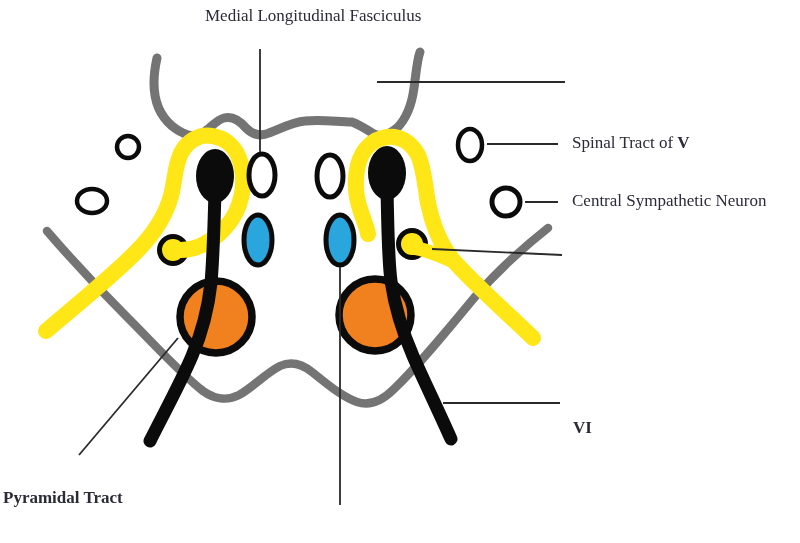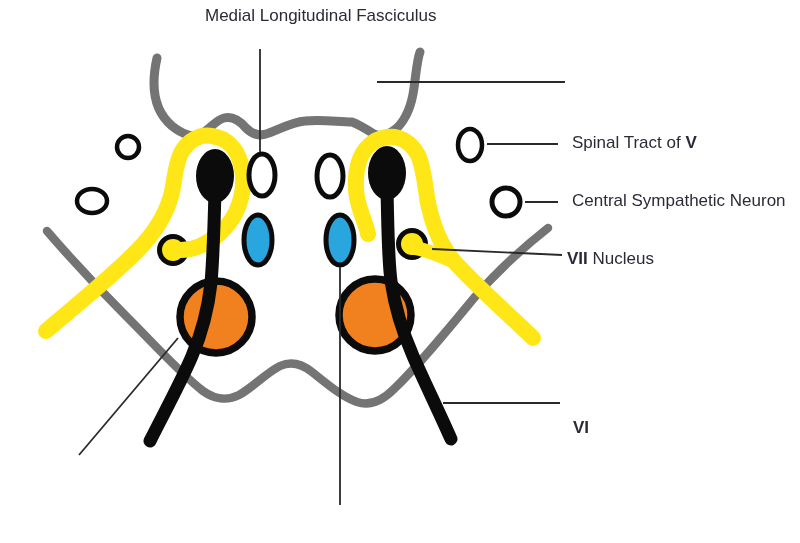--- a/index.html
+++ b/index.html
@@ -1,18 +1,18 @@
 <!DOCTYPE html>
 <html><head>
 <meta charset="utf-8">
 <style>
   html,body { margin:0; padding:0; background:#ffffff; }
   #stage {
     position:relative; width:800px; height:543px; background:#ffffff;
-    font-family:Liberation Sans, sans-serif; overflow:hidden;
+    font-family:Liberation Serif, serif; overflow:hidden;
   }
   #art { position:absolute; left:0; top:0; }
   .lbl {
     position:absolute; font-size:17px; line-height:20px; color:#2b2b38;
     white-space:nowrap; letter-spacing:0px;
   }
   .lbl b { font-weight:bold; }
   .bold { font-weight:bold;margin-top:24px; }
   .ink  { fill:none; stroke-linecap:round; stroke-linejoin:round; }
   .blackfill { fill:#0b0b0b; }
@@ -87,19 +87,19 @@
     <path class="pointer" d="M340,267 L340,505"></path>
   </svg>
 
   <div class="lbl" style="left:205px; top:6px;">Medial Longitudinal Fasciculus</div>
 
 
   <div class="lbl" style="left:572px; top:133px;"><span>Spinal Tract of </span><b>V</b></div>
 
   <div class="lbl" style="left:572px; top:191px;">Central Sympathetic Neuron</div>
 
-  <div class="lbl" style="left:567px; top:249px;"><b>VII</b><span> Nucleus</span></div>
 
   <div class="lbl bold" style="left:573px; top:394px;">VI</div>
 
+  <div class="lbl bold" style="left:3px; top:464px;">Pyramidal Tract</div>
 
 
 </div>
 
 </body></html>

